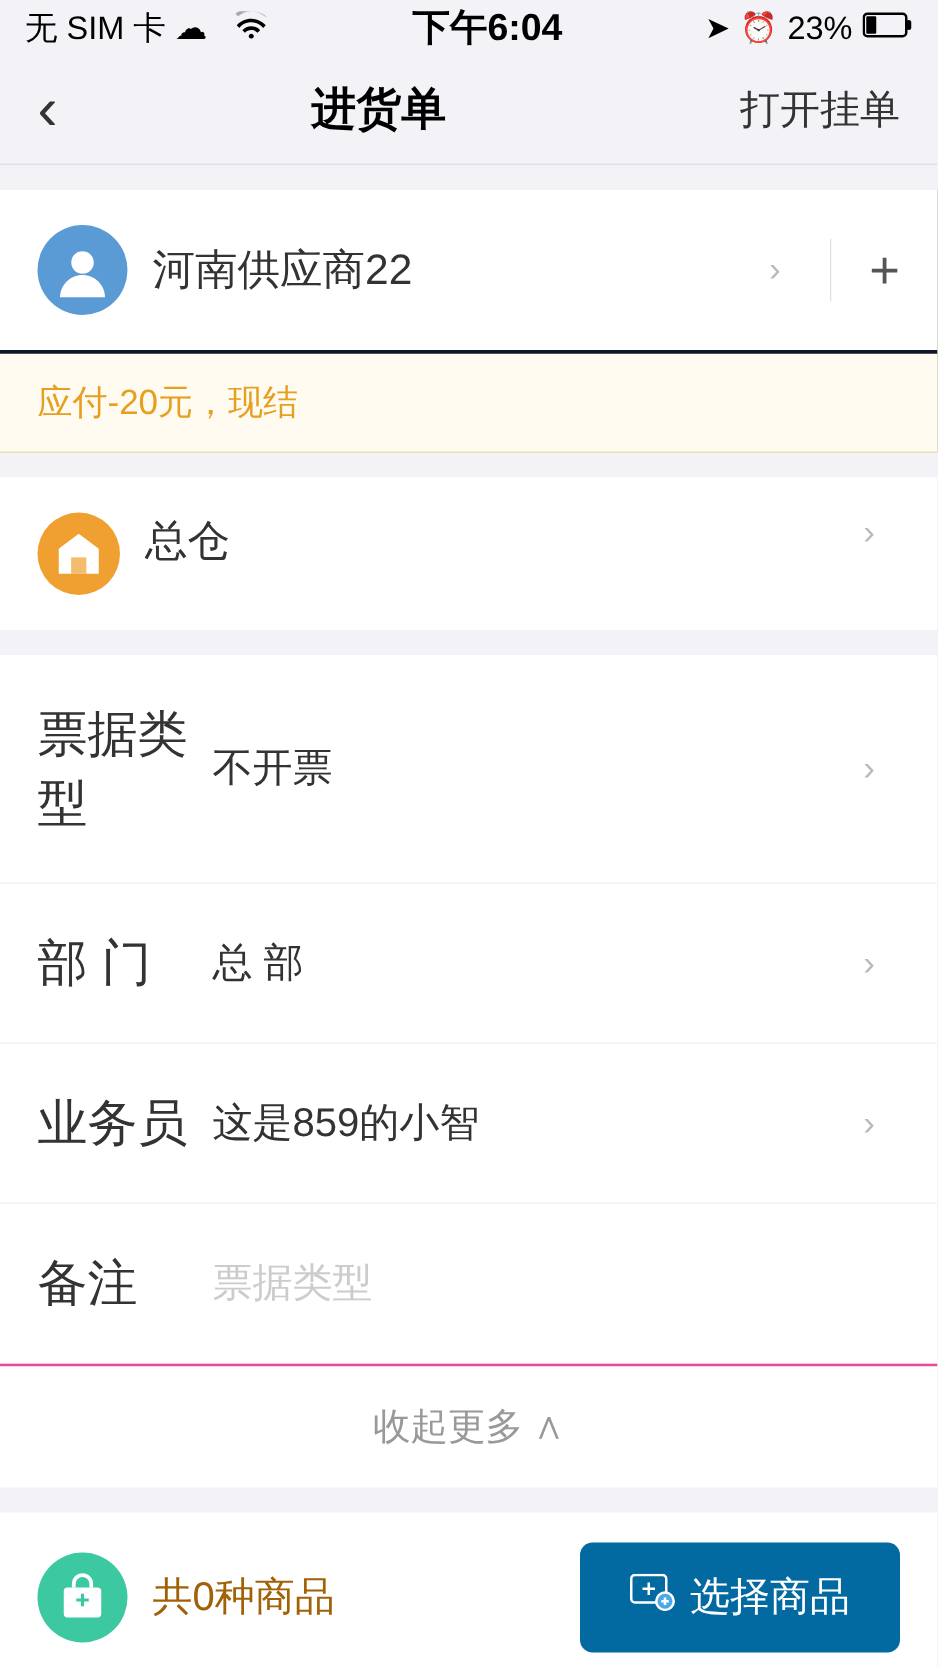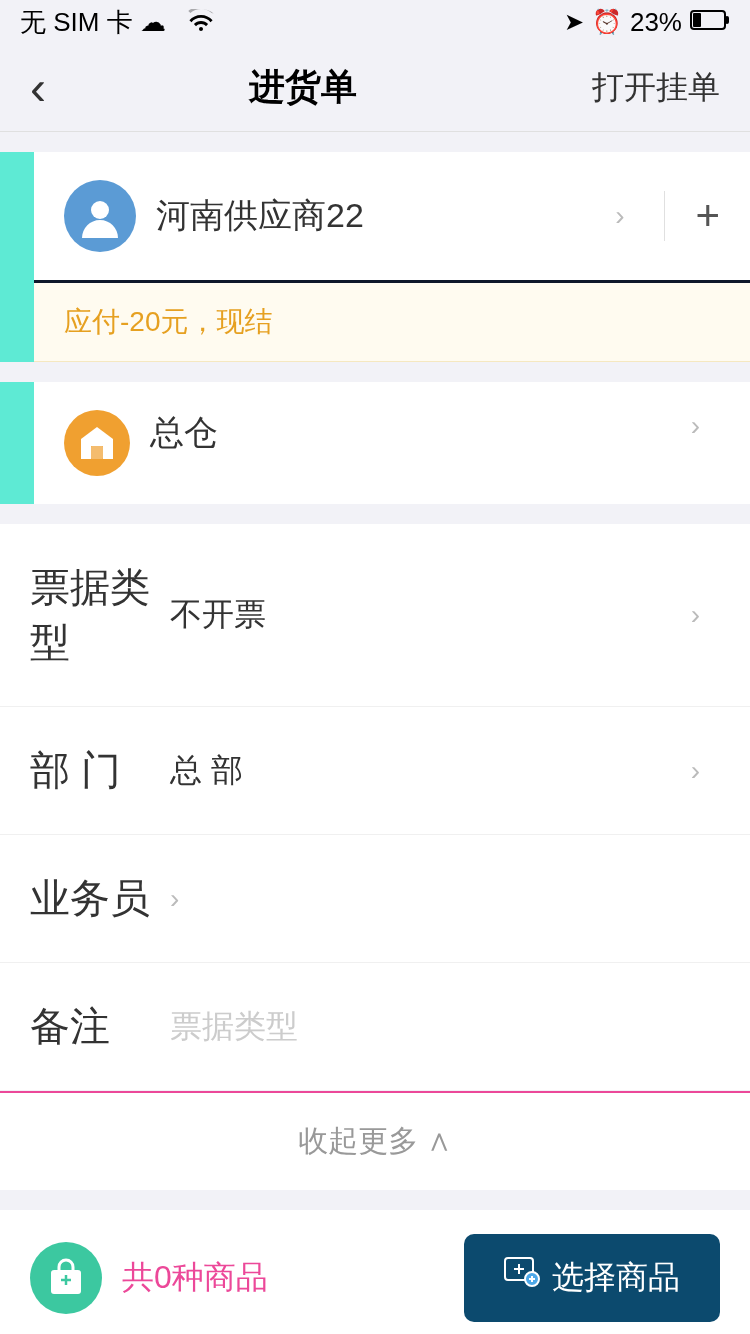--- a/index.html
+++ b/index.html
@@ -66,23 +66,22 @@
     }
     .nav-action {
       font-size: 32px;
       color: #333;
       cursor: pointer;
       margin-left: 32px;
     }
 
     
     .card {
-      background: #5eead4;
+      background: #4d7c0f;
       margin-top: 20px;
-      padding-left: 34px;
     }
 
     
     .supplier-row {
       display: flex;
       align-items: center;
       padding: 28px 30px;
       background: #fff;
       border-bottom: none;
     }
@@ -217,30 +216,30 @@
       background: #3cc8a0;
       display: flex;
       align-items: center;
       justify-content: center;
       margin-right: 20px;
       flex-shrink: 0;
     }
     .product-count {
       flex: 1;
       font-size: 32px;
-      color: #ec4899;
+      color: #a16207;
     }
     .select-btn {
-      background: #0c4a6e;
+      background: #0369a1;
       color: #fff;
       font-size: 32px;
       padding: 22px 40px;
       border-radius: 10px;
       display: flex;
-      align-items: flex-start;
+      align-items: center;
       gap: 12px;
       cursor: pointer;
     }
     .select-btn-icon {
       font-size: 34px;
     }
 
     
     .page-filler {
       background: #f2f2f7;
@@ -255,20 +254,21 @@
     <span>无 SIM 卡 ☁</span>
     <span>
       <svg width="30" height="22" viewBox="0 0 30 22" fill="none">
         <path d="M15 18c1.1 0 2 .9 2 2s-.9 2-2 2-2-.9-2-2 .9-2 2-2z" fill="#000"></path>
         <path d="M15 12c2.8 0 5.3 1.2 7.1 3.1l-2.1 2.1C18.7 15.8 17 15 15 15s-3.7.8-5 2.2l-2.1-2.1C9.7 13.2 12.2 12 15 12z" fill="#000"></path>
         <path d="M15 6c4.6 0 8.7 2 11.6 5.2l-2.1 2.1C22.4 10.5 18.9 8.8 15 8.8S7.6 10.5 5.5 13.3L3.4 11.2C6.3 8 10.4 6 15 6z" fill="#000"></path>
         <path d="M15 0C11 0 7.3 1.5 4.4 4L2.3 1.9C5.7-.8 10.2-2.5 15 0c4.8 0 9.3 1.7 12.7 4.5L25.6 4C22.7 1.5 19 0 15 0z" fill="#000" opacity="0.3"></path>
       </svg>
     </span>
   </div>
+  <div class="status-center">下午6:04</div>
   <div class="status-right">
     <span style="font-size:24px;">➤</span>
     <span style="font-size:24px;">⏰</span>
     <span>23%</span>
     <span>
       <svg width="40" height="22" viewBox="0 0 40 22">
         <rect x="1" y="2" width="34" height="18" rx="3" ry="3" fill="none" stroke="#000" stroke-width="2"></rect>
         <rect x="35" y="7" width="4" height="8" rx="2" fill="#000"></rect>
         <rect x="3" y="4" width="8" height="14" rx="1" fill="#000"></rect>
       </svg>
@@ -323,20 +323,21 @@
   </div>
 
   <div class="form-row">
     <span class="form-label">部 门</span>
     <span class="form-value">总 部</span>
     <span class="row-arrow">›</span>
   </div>
 
   <div class="form-row">
     <span class="form-label">业务员</span>
+    <span class="form-value">这是859的小智</span>
     <span class="row-arrow">›</span>
   </div>
 
   <div class="form-row">
     <span class="form-label">备注</span>
     <span class="form-placeholder">票据类型</span>
   </div>
 </div>
 
 <div class="collapse-bar">

